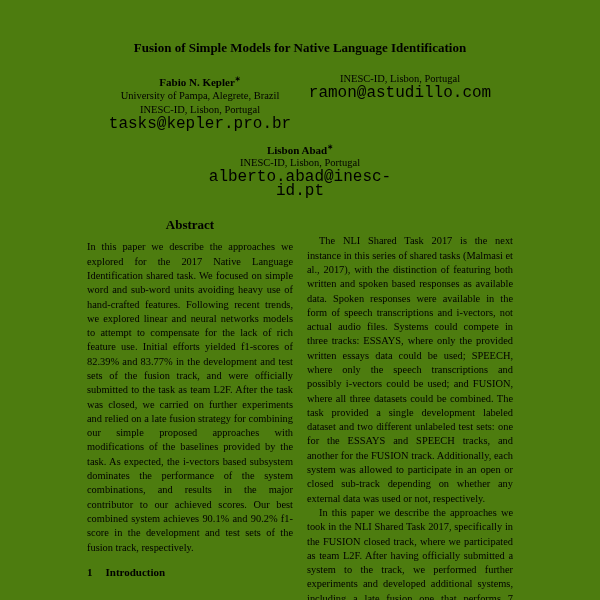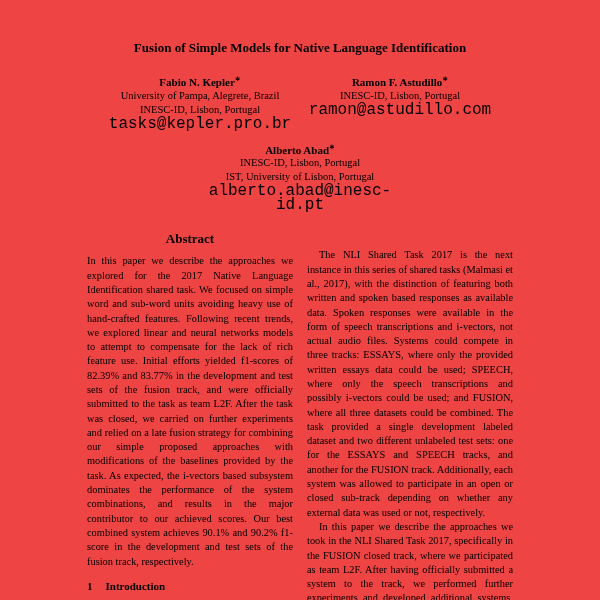--- a/index.html
+++ b/index.html
@@ -7,21 +7,21 @@
   body {
     background: #ffffff;
     color: #000000;
     font-family: "Liberation Serif", serif;
   }
   .page {
     position: relative;
     width: 600px;
     height: 600px;
     overflow: hidden;
-    background: #ef4444;
+    background: #4d7c0f;
     padding-top: 40px;
   }
   .title {
     text-align: center;
     font-weight: bold;
     font-size: 13px;
     line-height: 16px;
     margin: 0 60px 16px 60px;
   }
   .authors-row {
@@ -90,31 +90,29 @@
   <h1 class="title">Fusion of Simple Models for Native Language Identification</h1>
 
   <div class="authors-row">
     <div class="author-block">
       <div class="author-name"><span>Fabio N. Kepler</span><sup>∗</sup></div>
       <div>University of Pampa, Alegrete, Brazil</div>
       <div>INESC-ID, Lisbon, Portugal</div>
       <div class="email">tasks@kepler.pro.br</div>
     </div>
     <div class="author-block">
-      <div class="author-name"><span>Ramon F. Astudillo</span><sup>∗</sup></div>
       <div>INESC-ID, Lisbon, Portugal</div>
       <div class="email">ramon@astudillo.com</div>
     </div>
   </div>
 
   <div class="authors-row">
     <div class="author-block">
-      <div class="author-name"><span>Alberto Abad</span><sup>∗</sup></div>
+      <div class="author-name"><span>Lisbon Abad</span><sup>∗</sup></div>
       <div>INESC-ID, Lisbon, Portugal</div>
-      <div>IST, University of Lisbon, Portugal</div>
       <div class="email">alberto.abad@inesc-id.pt</div>
     </div>
   </div>
 
   <div class="body-cols">
 
     <div class="col col-left">
       <div class="abstract-heading">Abstract</div>
       <p>In this paper we describe the approaches we explored for the 2017 Native Language Identification shared task. We focused on simple word and sub-word units avoiding heavy use of hand-crafted features. Following recent trends, we explored linear and neural networks models to attempt to compensate for the lack of rich feature use. Initial efforts yielded f1-scores of 82.39% and 83.77% in the development and test sets of the fusion track, and were officially submitted to the task as team L2F. After the task was closed, we carried on further experiments and relied on a late fusion strategy for combining our simple proposed approaches with modifications of the baselines provided by the task. As expected, the i-vectors based subsystem dominates the performance of the system combinations, and results in the major contributor to our achieved scores. Our best combined system achieves 90.1% and 90.2% f1-score in the development and test sets of the fusion track, respectively.</p>
       <div class="section-heading"><span class="sec-num">1</span><span>Introduction</span></div>

